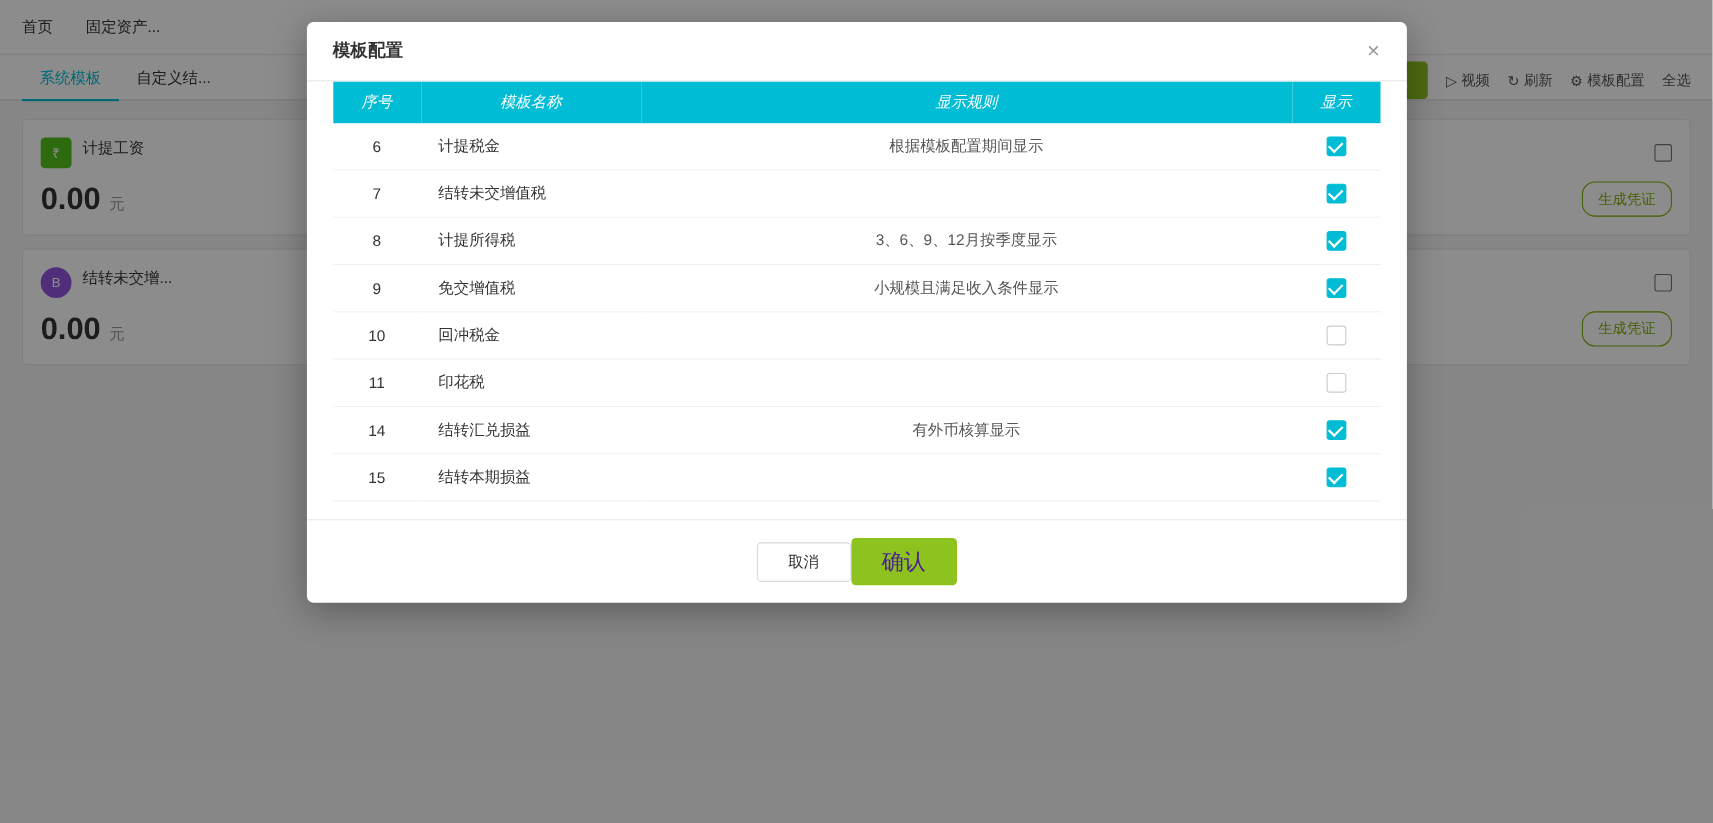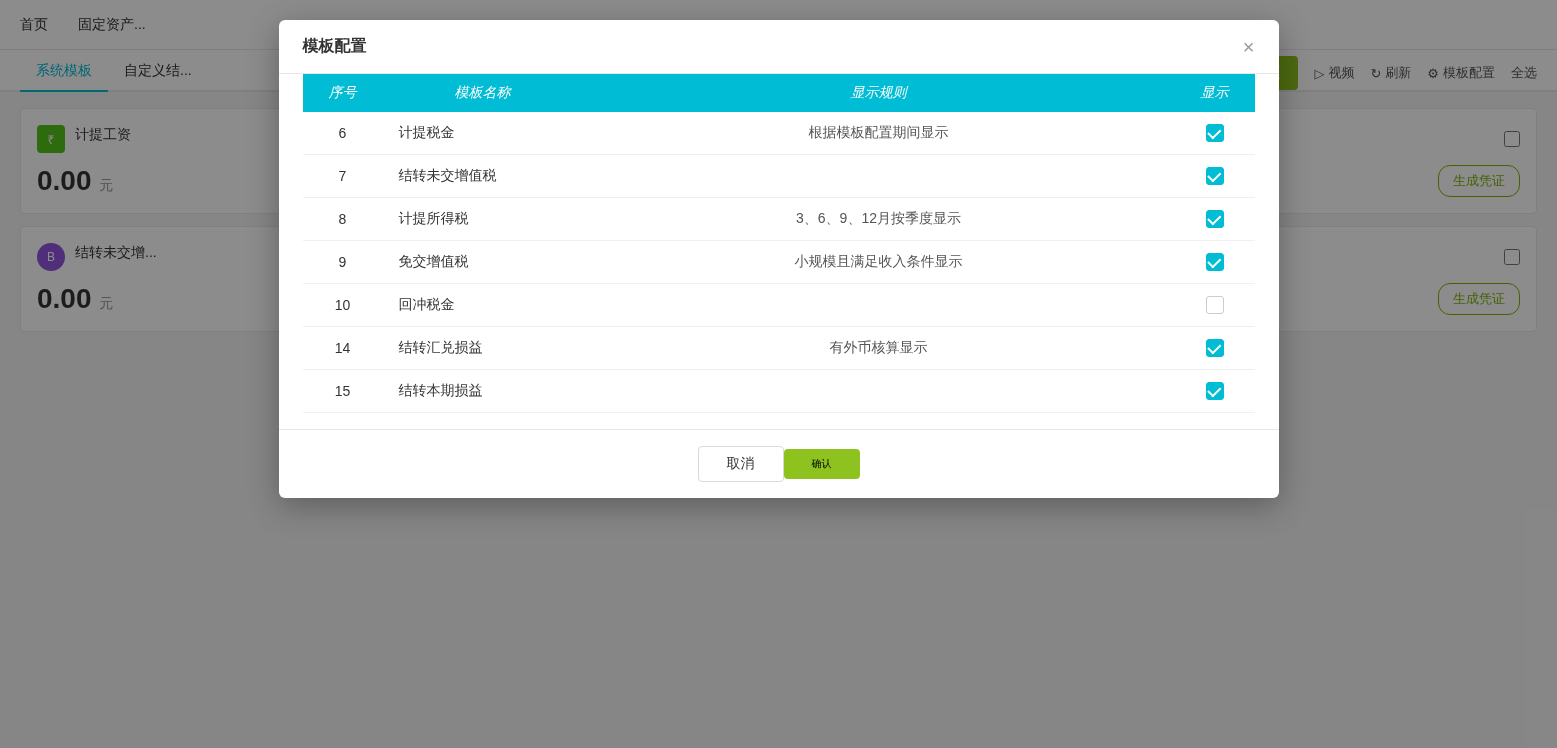--- a/index.html
+++ b/index.html
@@ -279,22 +279,22 @@
       color: #333;
       font-size: 14px;
       cursor: pointer;
     }
 
     .btn-confirm {
       padding: 8px 28px;
       border: none;
       border-radius: 4px;
       background: #8dc21f;
-      color: #000000;
-      font-size: 10px;
+      color: #4c1d95;
+      font-size: 20px;
       cursor: pointer;
       text-align: right;
     }
 
     .gear-icon {
       color: #aaa;
       font-size: 16px;
     }
 
     .card-row {
@@ -450,20 +450,30 @@
               <td>10</td>
               <td>回冲税金</td>
               <td></td>
               <td>
                 <div class="checkbox-cell">
                   <div class="custom-checkbox"></div>
                 </div>
               </td>
             </tr>
             <tr>
+              <td>11</td>
+              <td>印花税</td>
+              <td></td>
+              <td>
+                <div class="checkbox-cell">
+                  <div class="custom-checkbox"></div>
+                </div>
+              </td>
+            </tr>
+            <tr>
               <td>14</td>
               <td>结转汇兑损益</td>
               <td>有外币核算显示</td>
               <td>
                 <div class="checkbox-cell">
                   <div class="custom-checkbox checked"></div>
                 </div>
               </td>
             </tr>
             <tr>

